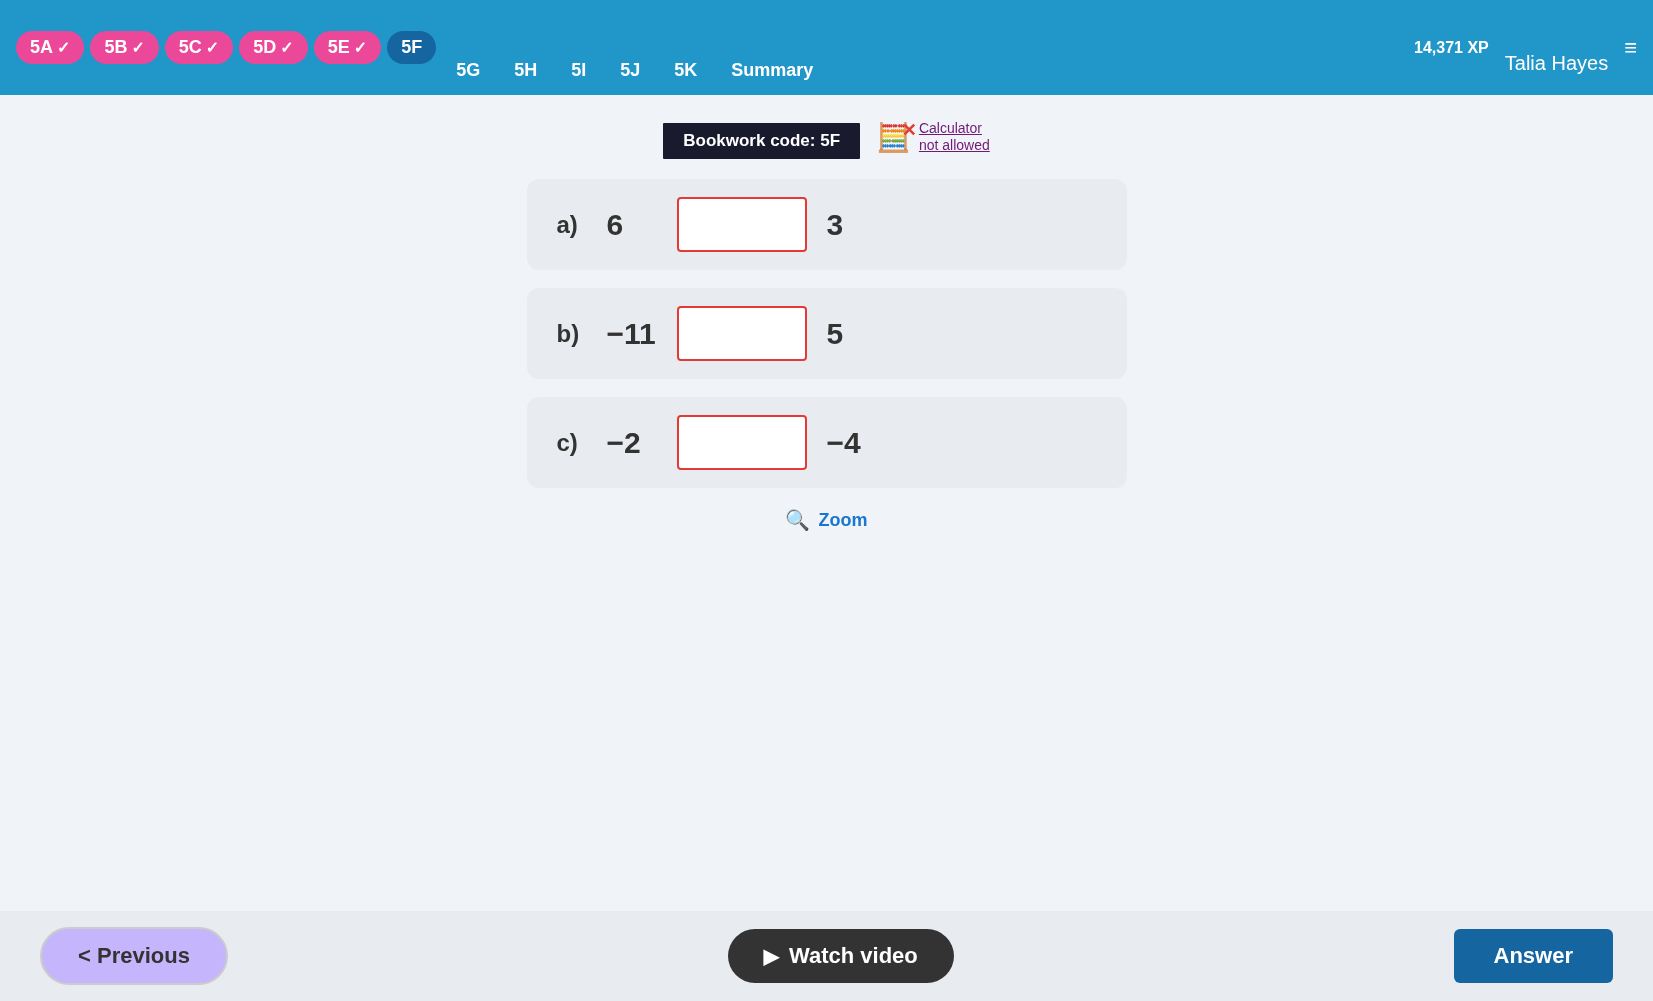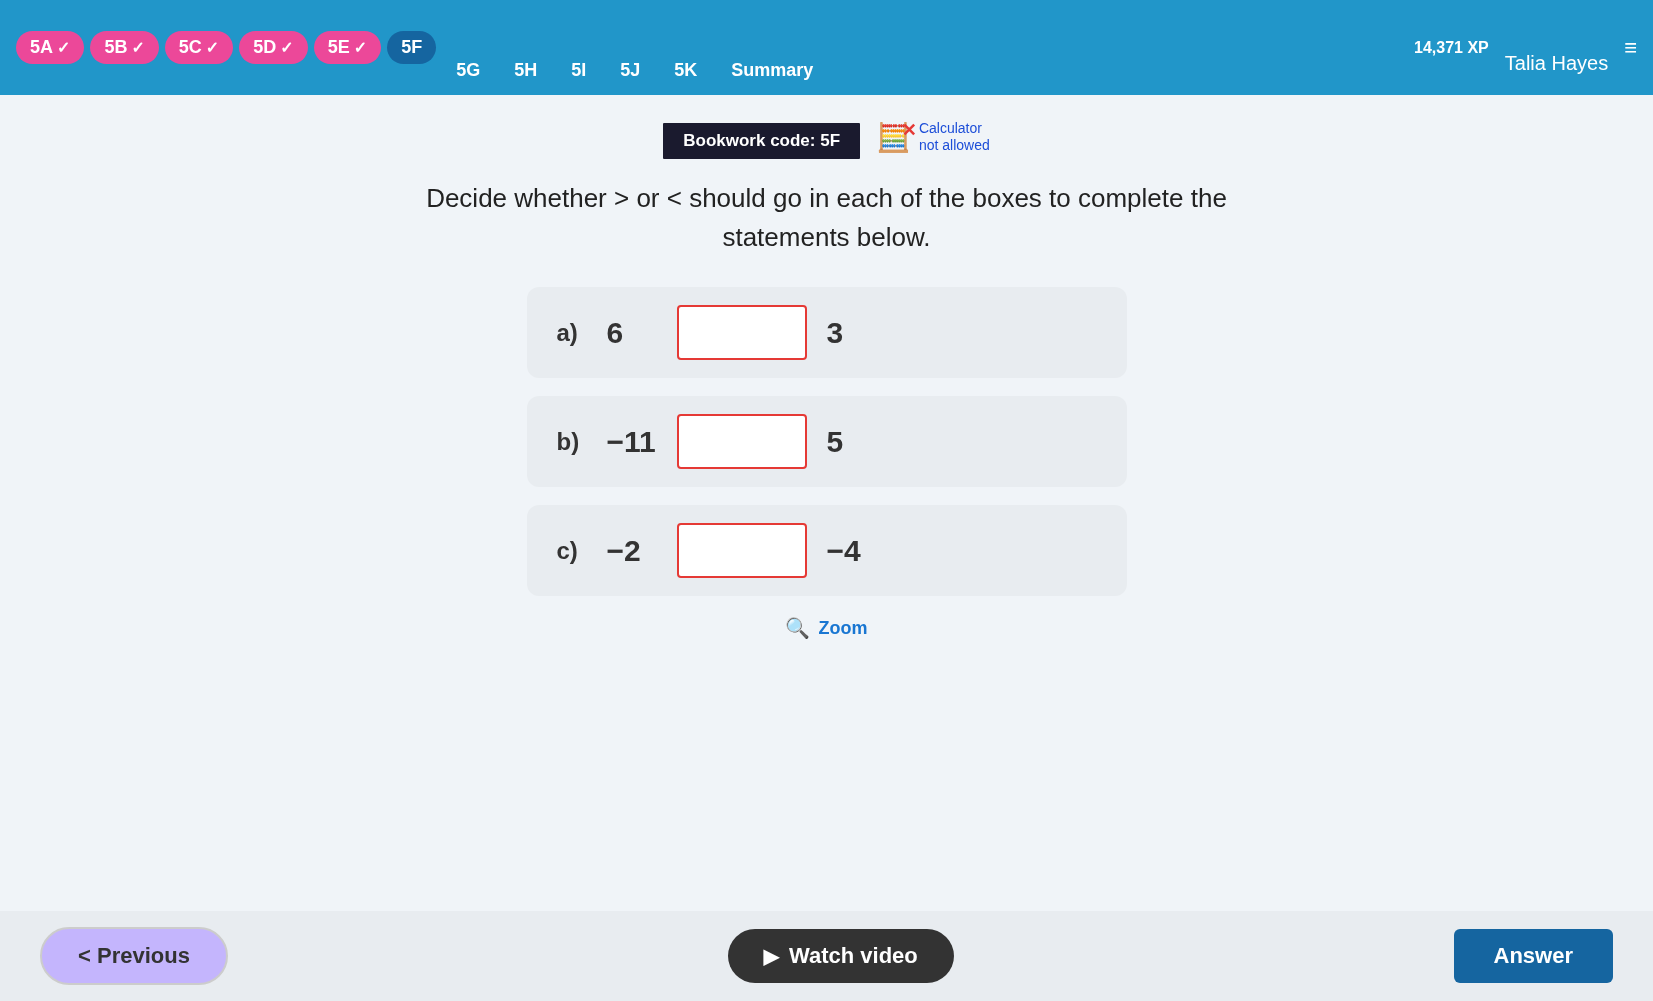--- a/index.html
+++ b/index.html
@@ -128,22 +128,23 @@
       position: absolute;
       top: -2px;
       right: -6px;
       color: #e53935;
       font-size: 18px;
       font-weight: 900;
     }
 
     .calc-text {
       font-size: 14px;
-      color: #1d4ed8;
+      color: #701a75;
       line-height: 1.2;
+      text-decoration: underline;
     }
 
     
     .question-text {
       text-align: center;
       font-size: 26px;
       color: #222;
       margin-bottom: 30px;
       line-height: 1.5;
       max-width: 900px;
@@ -335,23 +336,20 @@
         🧮
         <span class="calc-x">✕</span>
       </div>
       <div class="calc-text">
         <div>Calculator</div>
         <div>not allowed</div>
       </div>
     </div>
   </div>
 
-  <div class="question-text">
-    <span>Decide whether &gt; or &lt; should go in each of the boxes to complete the statements below.</span>
-  </div>
 
   <div class="answers-container">
 
     <div class="answer-row">
       <span class="answer-label">a)</span>
       <span class="answer-number">6</span>
       <div class="answer-input-box"></div>
       <span class="answer-result">3</span>
     </div>
 

